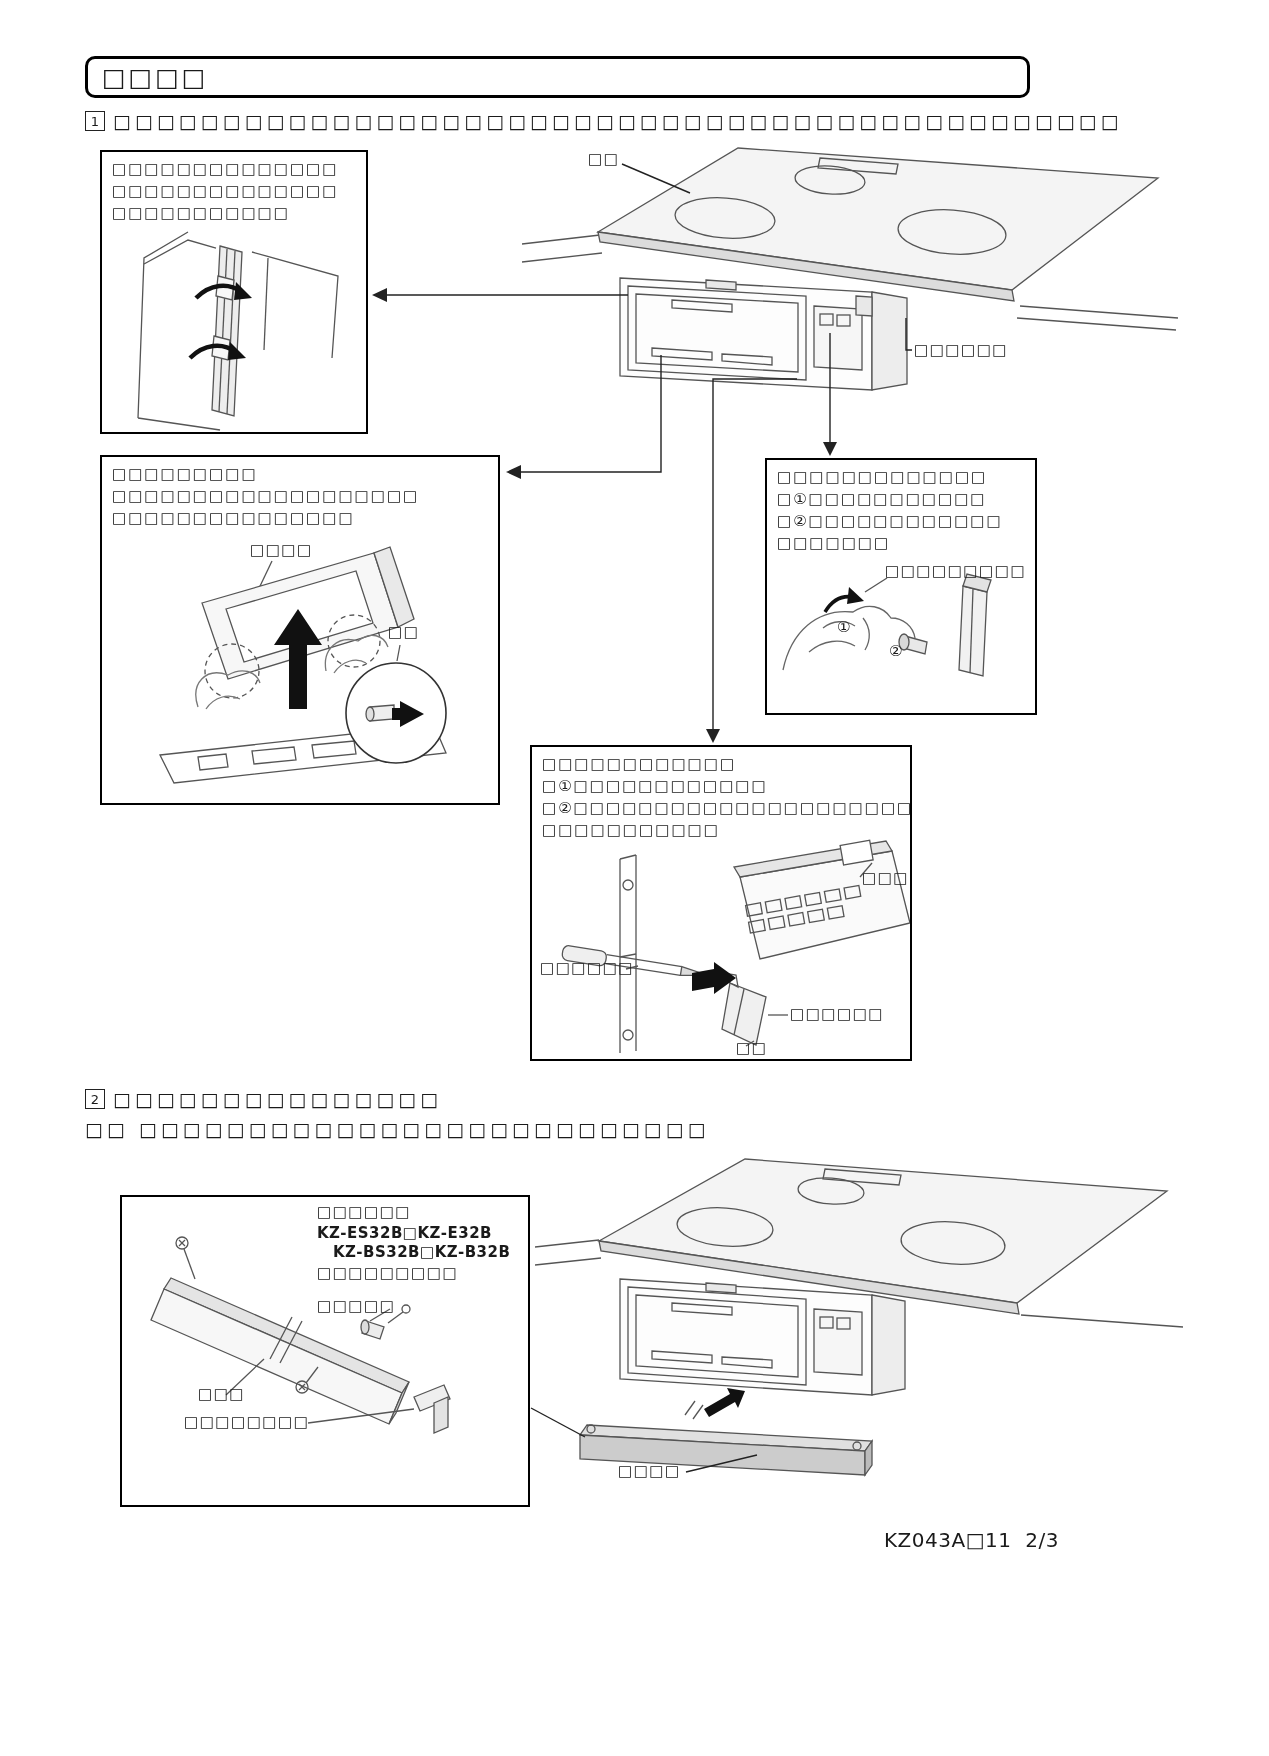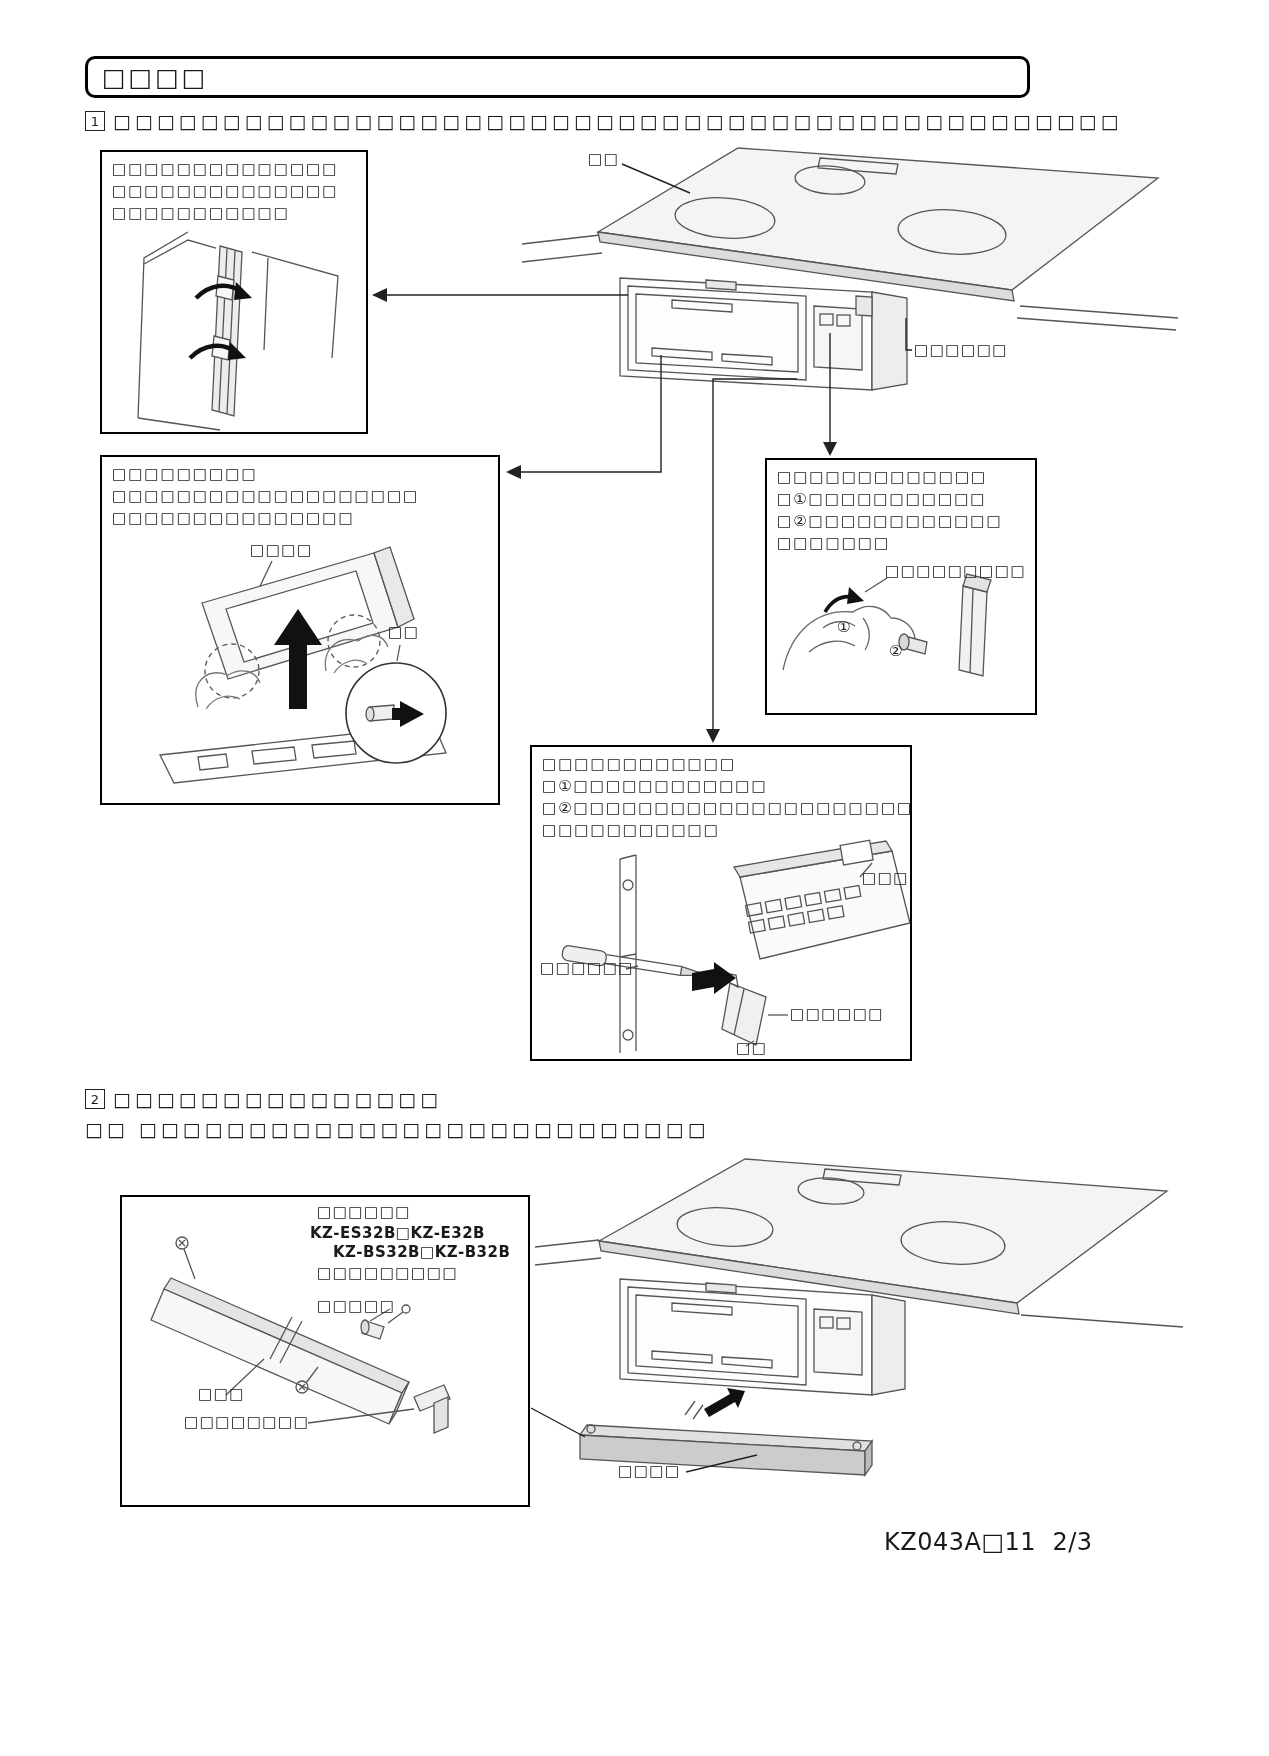--- a/index.html
+++ b/index.html
@@ -14,21 +14,21 @@
   .numbox{display:inline-flex;align-items:center;justify-content:center;
           width:20px;height:20px;border:1.6px solid #222;font-size:13px;
           flex:0 0 auto;margin-top:1px;background:#fff}
   .step-text{font-size:19px;letter-spacing:4px;line-height:23px;white-space:nowrap}
   .ibox{position:absolute;border:2px solid #000;background:#fff;z-index:2}
   .ibox>svg{position:absolute;left:0;top:0}
   .lines{position:absolute;left:10px;top:6px;font-size:15px;letter-spacing:2px;
          line-height:22px;white-space:nowrap;z-index:3}
   .lbl{position:absolute;font-size:15px;letter-spacing:1.5px;white-space:nowrap;z-index:4}
   .lbl.bold{font-weight:bold;letter-spacing:0.5px}
-  .footer{position:absolute;font-size:24px;letter-spacing:.5px;white-space:pre;z-index:2}
+  .footer{position:absolute;font-size:20px;letter-spacing:.5px;white-space:pre;z-index:2}
   .diagram{position:absolute;z-index:1}
   #connectors{position:absolute;left:0;top:0;z-index:3;pointer-events:none}
   svg{display:block}
 </style>
 </head>
 <body>
 
 <div class="page">
 
   <svg id="connectors" width="1269" height="1756" viewBox="0 0 1269 1756">
@@ -270,21 +270,21 @@
         <circle cx="284" cy="112" r="4"></circle>
         <line x1="281" y1="115" x2="266" y2="126"></line>
         <polygon points="292,200 322,188 328,202 298,214" fill="#efefef"></polygon>
         <polygon points="312,206 326,200 326,230 312,236" fill="#e3e3e3"></polygon>
         <line x1="268" y1="112" x2="248" y2="124"></line>
         <line x1="104" y1="198" x2="142" y2="162"></line>
         <line x1="186" y1="226" x2="292" y2="212"></line>
       </g>
     </svg>
     <span class="lbl" style="left:195px;top:6px">□□□□□□</span>
-    <span class="lbl bold" style="left:188px;top:27px">KZ-ES32B□KZ-E32B</span>
+    <span class="lbl bold" style="left:195px;top:27px">KZ-ES32B□KZ-E32B</span>
     <span class="lbl bold" style="left:211px;top:46px">KZ-BS32B□KZ-B32B</span>
     <span class="lbl" style="left:195px;top:67px">□□□□□□□□□</span>
     <span class="lbl" style="left:195px;top:100px">□□□□□</span>
     <span class="lbl" style="left:76px;top:188px">□□□</span>
     <span class="lbl" style="left:62px;top:216px">□□□□□□□□</span>
   </div>
 
   <svg class="diagram" style="left:535px;top:1145px" width="650" height="380" viewBox="0 0 650 380">
     <g stroke="#555" stroke-width="1.3" fill="none">
       <line x1="0" y1="102" x2="64" y2="95"></line>

